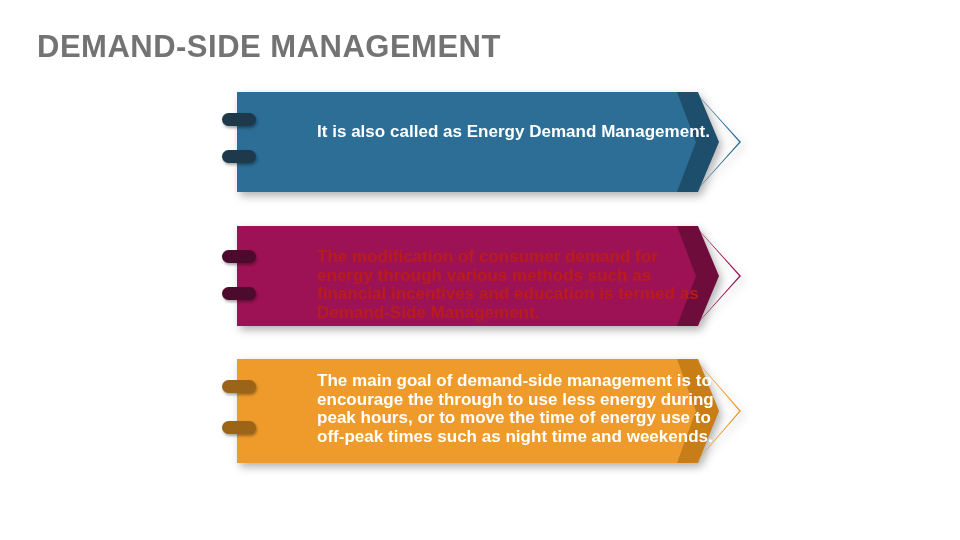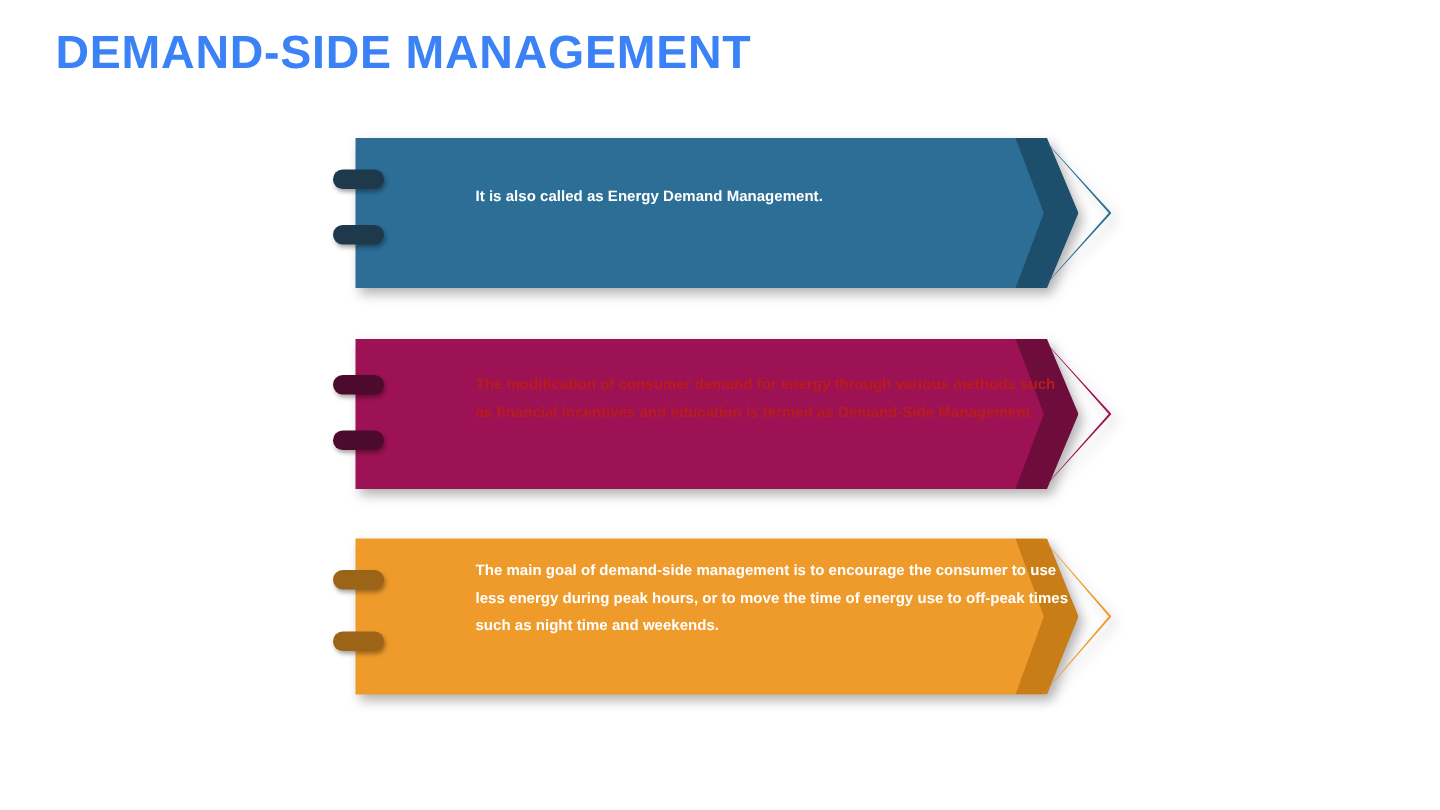--- a/index.html
+++ b/index.html
@@ -87,21 +87,21 @@
     border-radius: 7px;
     box-shadow: 1px 2px 3px rgba(0,0,0,0.35);
   }
 
   
   .banner-text {
     position: absolute;
     left: 66px;           
     width: 400px;
     color: #ffffff;
-    font-size: 10px;
+    font-size: 17px;
     font-weight: bold;
     line-height: 18.5px;
     letter-spacing: 0.02px;
     padding-left: 29px;
   }
 
   
   #banner-0 { top: 92px;  height: 100px; }
   #banner-1 { top: 226px; height: 100px; }
   #banner-2 { top: 359px; height: 104px; }
@@ -115,21 +115,21 @@
   #banner-1 .pill-top { top: 24px; }
   #banner-1 .pill-bottom { top: 61px; }
   #banner-2 .pill-top { top: 21px; }
   #banner-2 .pill-bottom { top: 62px; }
 </style>
 </head>
 <body style="background: rgb(255, 255, 255);">
 
 <div id="slide">
 
-  <div id="page-title" style="color: #3b82f6;">DEMAND-SIDE MANAGEMENT</div>
+  <div id="page-title" style="color: #737373; margin-top: 12px;">DEMAND-SIDE MANAGEMENT</div>
 
   <div class="banner" id="banner-0">
     <div class="banner-shape">
       <div class="shape-body" style="background: rgb(44, 110, 150);"></div>
       <div class="shape-stripe" style="background: rgb(29, 78, 107);"></div>
       <div class="shape-tip" style="background: rgb(44, 110, 150);"></div>
     </div>
     <div class="pill pill-top" style="background: rgb(30, 57, 75);"></div>
     <div class="pill pill-bottom" style="background: rgb(30, 57, 75);"></div>
     <div class="banner-text" style="color: rgb(255, 255, 255);">It is also called as Energy Demand Management.</div>
@@ -147,16 +147,16 @@
   </div>
 
   <div class="banner" id="banner-2">
     <div class="banner-shape">
       <div class="shape-body" style="background: rgb(239, 155, 43);"></div>
       <div class="shape-stripe" style="background: rgb(200, 125, 23);"></div>
       <div class="shape-tip" style="background: rgb(239, 155, 43);"></div>
     </div>
     <div class="pill pill-top" style="background: rgb(155, 100, 23);"></div>
     <div class="pill pill-bottom" style="background: rgb(155, 100, 23);"></div>
-    <div class="banner-text" style="color: rgb(255, 255, 255);">The main goal of demand-side management is to encourage the consumer to use less energy during peak hours, or to move the time of energy use to off-peak times such as night time and weekends.</div>
+    <div class="banner-text" style="color: rgb(255, 255, 255);">The main goal of demand-side management is to encourage the through to use less energy during peak hours, or to move the time of energy use to off-peak times such as night time and weekends.</div>
   </div>
 
 </div>
 
 </body></html>

